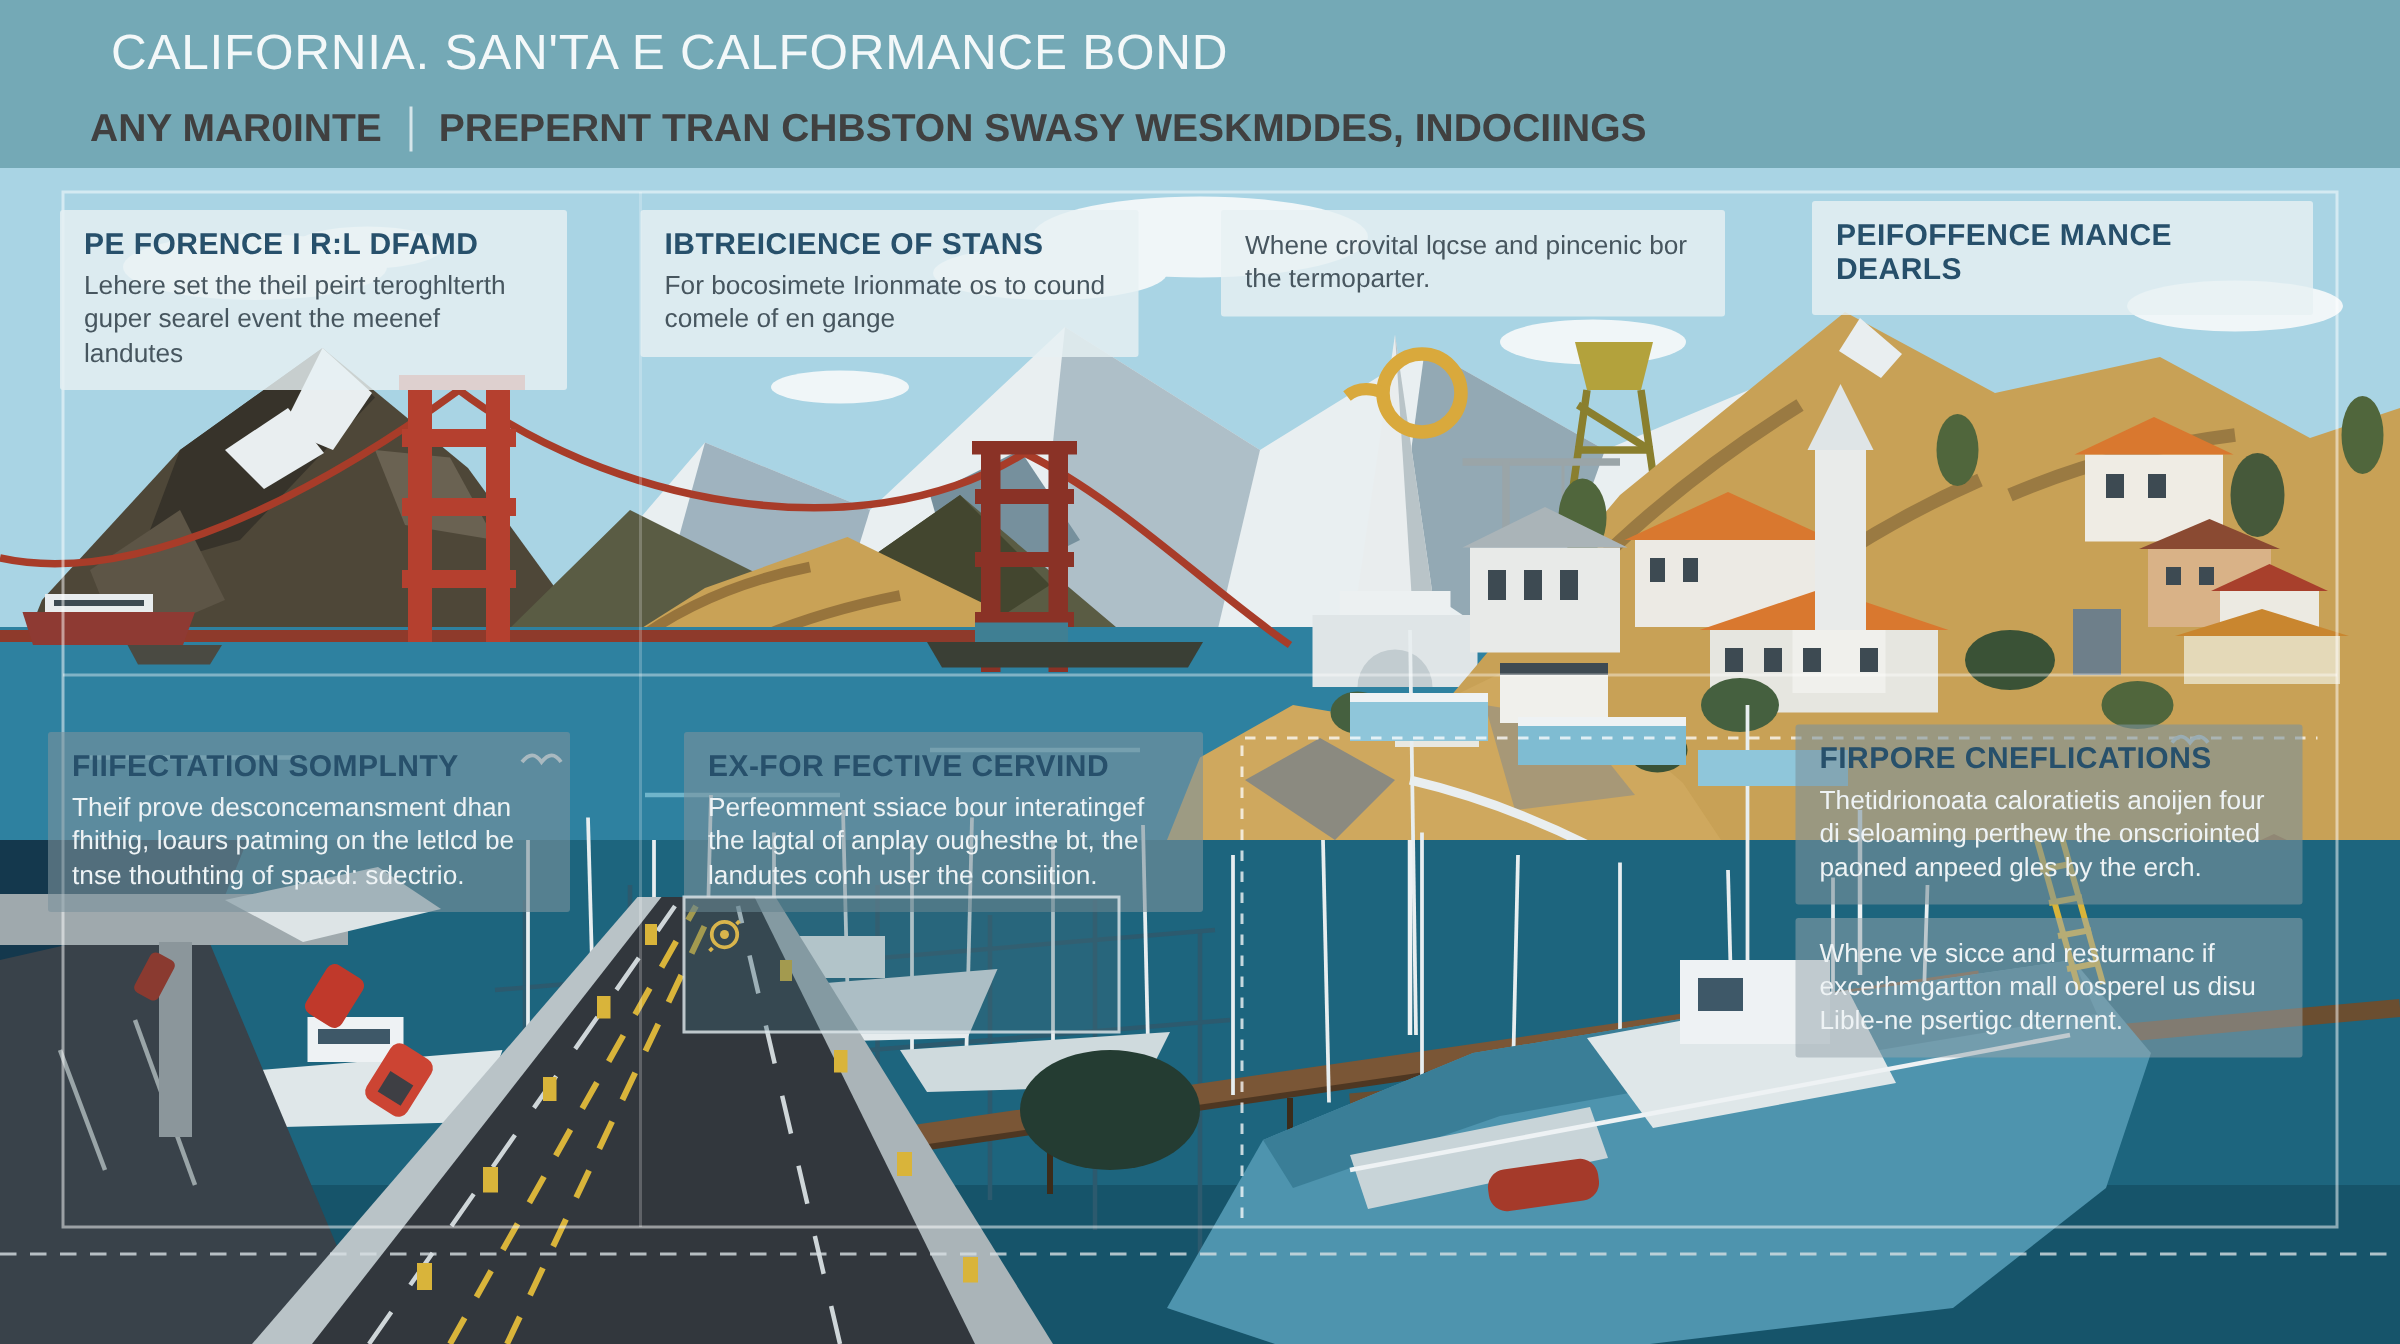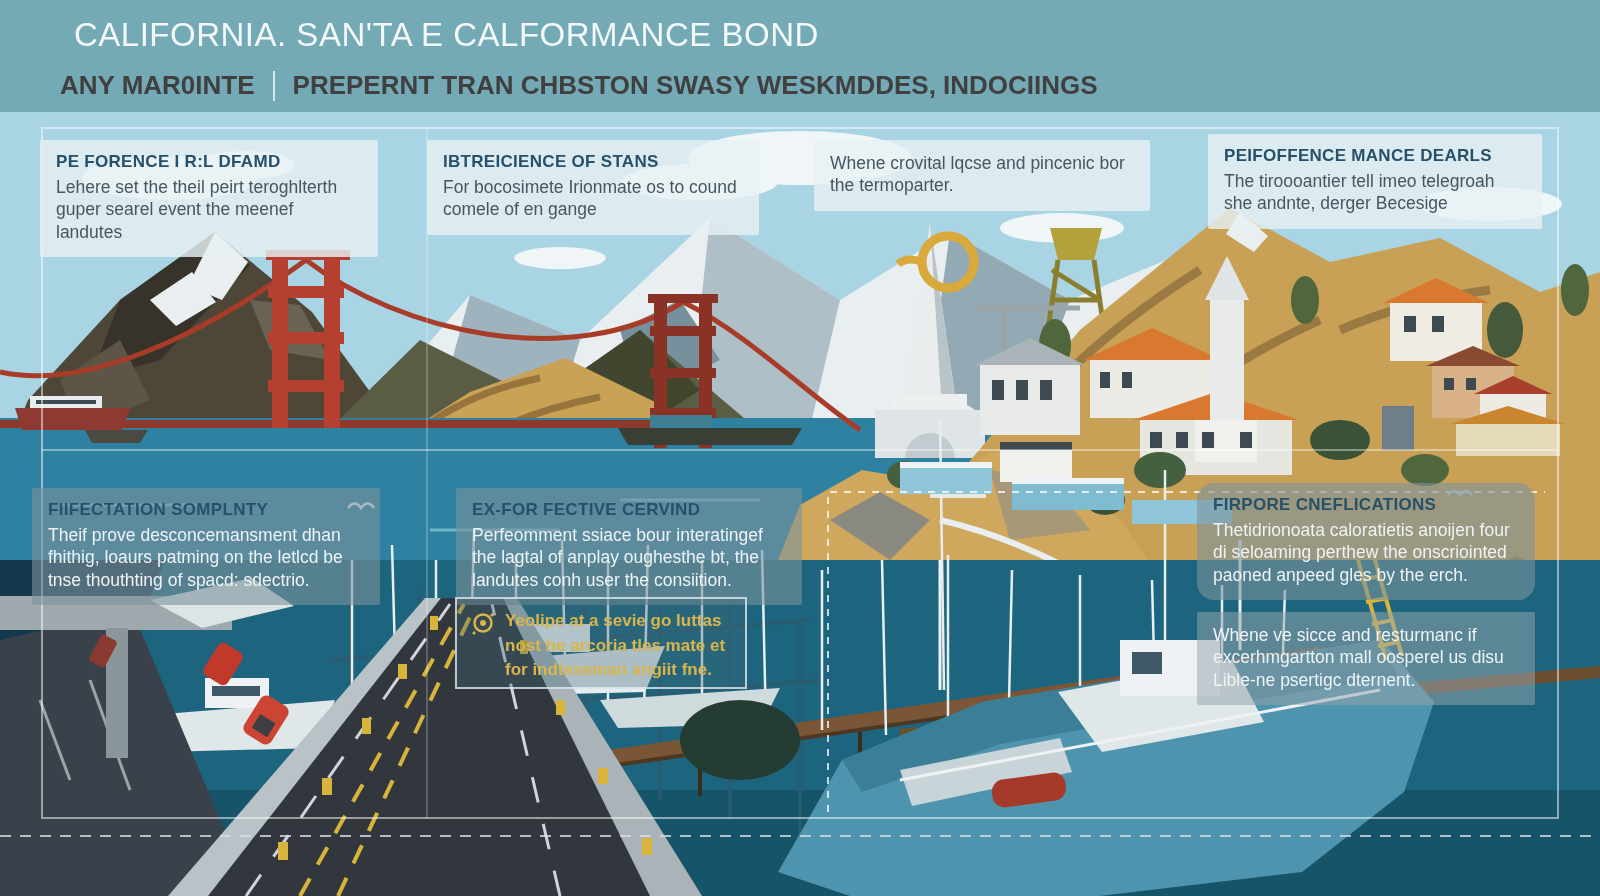--- a/index.html
+++ b/index.html
@@ -14,21 +14,21 @@
           color:#404040;display:flex;align-items:center;white-space:nowrap;}
   .hd-divider{display:inline-block;width:0;height:30px;border-left:2px solid #d6e6ea;
               margin:0 18px;}
   .logo{position:absolute;right:56px;top:14px;display:flex;align-items:center;gap:14px;}
   .logo-text{font-size:33px;font-weight:800;color:#f3f8f9;letter-spacing:2px;}
   
   .card{position:absolute;border-radius:2px;padding:12px 16px 14px 16px;box-sizing:border-box;}
   .card.light{background:rgba(230,240,243,.82);}
   .card.slate{background:rgba(124,146,157,.60);}
   .card.note{background:rgba(150,165,172,.52);}
-  .card h3{margin:0 0 4px 0;font-size:17px;font-weight:800;color:#27506b;letter-spacing:.3px;}
+  .card h3{margin:0 0 4px 0;font-size:20px;font-weight:800;color:#27506b;letter-spacing:.3px;}
   .card p{margin:0;font-size:17.5px;line-height:1.28;color:#47565f;}
   .card.slate p,.card.note p{color:#eef3f5;}
   .gold-box{position:absolute;left:455px;top:597px;width:292px;height:92px;box-sizing:border-box;
             background:rgba(64,105,120,.35);border:2px solid rgba(236,242,244,.75);
             padding:10px 14px;display:flex;gap:10px;align-items:flex-start;}
   .gold-box p{margin:0;font-size:17px;line-height:1.45;color:#d9b54c;font-weight:700;}
   .badge{flex:0 0 auto;margin-top:2px;}
 </style>
 </head>
 <body>
@@ -362,42 +362,40 @@
   </div>
   <div class="card light" style="left:427px;top:140px;width:332px;">
     <h3>IBTREICIENCE OF STANS</h3>
     <p>For bocosimete Irionmate os to cound comele of en gange</p>
   </div>
   <div class="card light" style="left:814px;top:140px;width:336px;">
     <p>Whene crovital lqcse and pincenic bor the termoparter.</p>
   </div>
   <div class="card light" style="left:1208px;top:134px;width:334px;">
     <h3>PEIFOFFENCE MANCE DEARLS</h3>
-    <p>The tiroooantier tell imeo telegroah she andnte, derger Becesige</p>
   </div>
 
   <div class="card slate" style="left:32px;top:488px;width:348px;">
     <h3>FIIFECTATION SOMPLNTY</h3>
     <p>Theif prove desconcemansment dhan fhithig, loaurs patming on the letlcd be tnse thouthting of spacd: sdectrio.</p>
   </div>
   <div class="card slate" style="left:432px;top:488px;width:346px;margin-left:24px;">
     <h3>EX-FOR FECTIVE CERVIND</h3>
     <p>Perfeomment ssiace bour interatingef the lagtal of anplay oughesthe bt, the landutes conh user the consiition.</p>
   </div>
-  <div class="card slate" style="left:1197px;top:483px;width:338px;border-radius:17px;">
+  <div class="card slate" style="left:1197px;top:483px;width:338px;">
     <h3>FIRPORE CNEFLICATIONS</h3>
     <p>Thetidrionoata caloratietis anoijen four di seloaming perthew the onscriointed paoned anpeed gles by the erch.</p>
   </div>
 
   <div class="gold-box">
     <svg class="badge" width="24" height="24" viewBox="0 0 24 24">
       <circle cx="12" cy="12" r="8.5" stroke="#d9b54c" stroke-width="2.5" fill="none"></circle>
       <circle cx="12" cy="12" r="3" fill="#d9b54c"></circle>
       <path d="M20,5 l2,-2 M4,21 l-2,2" stroke="#d9b54c" stroke-width="2.5"></path>
     </svg>
-    <p>Yeolipe at a sevie go luttas nost he arcoria tles mate et for indteseman angiit fne.</p>
   </div>
 
   <div class="card note" style="left:1197px;top:612px;width:338px;">
     <p>Whene ve sicce and resturmanc if excerhmgartton mall oosperel us disu Lible-ne psertigc dternent.</p>
   </div>
 
 </div>
 
 </body></html>

